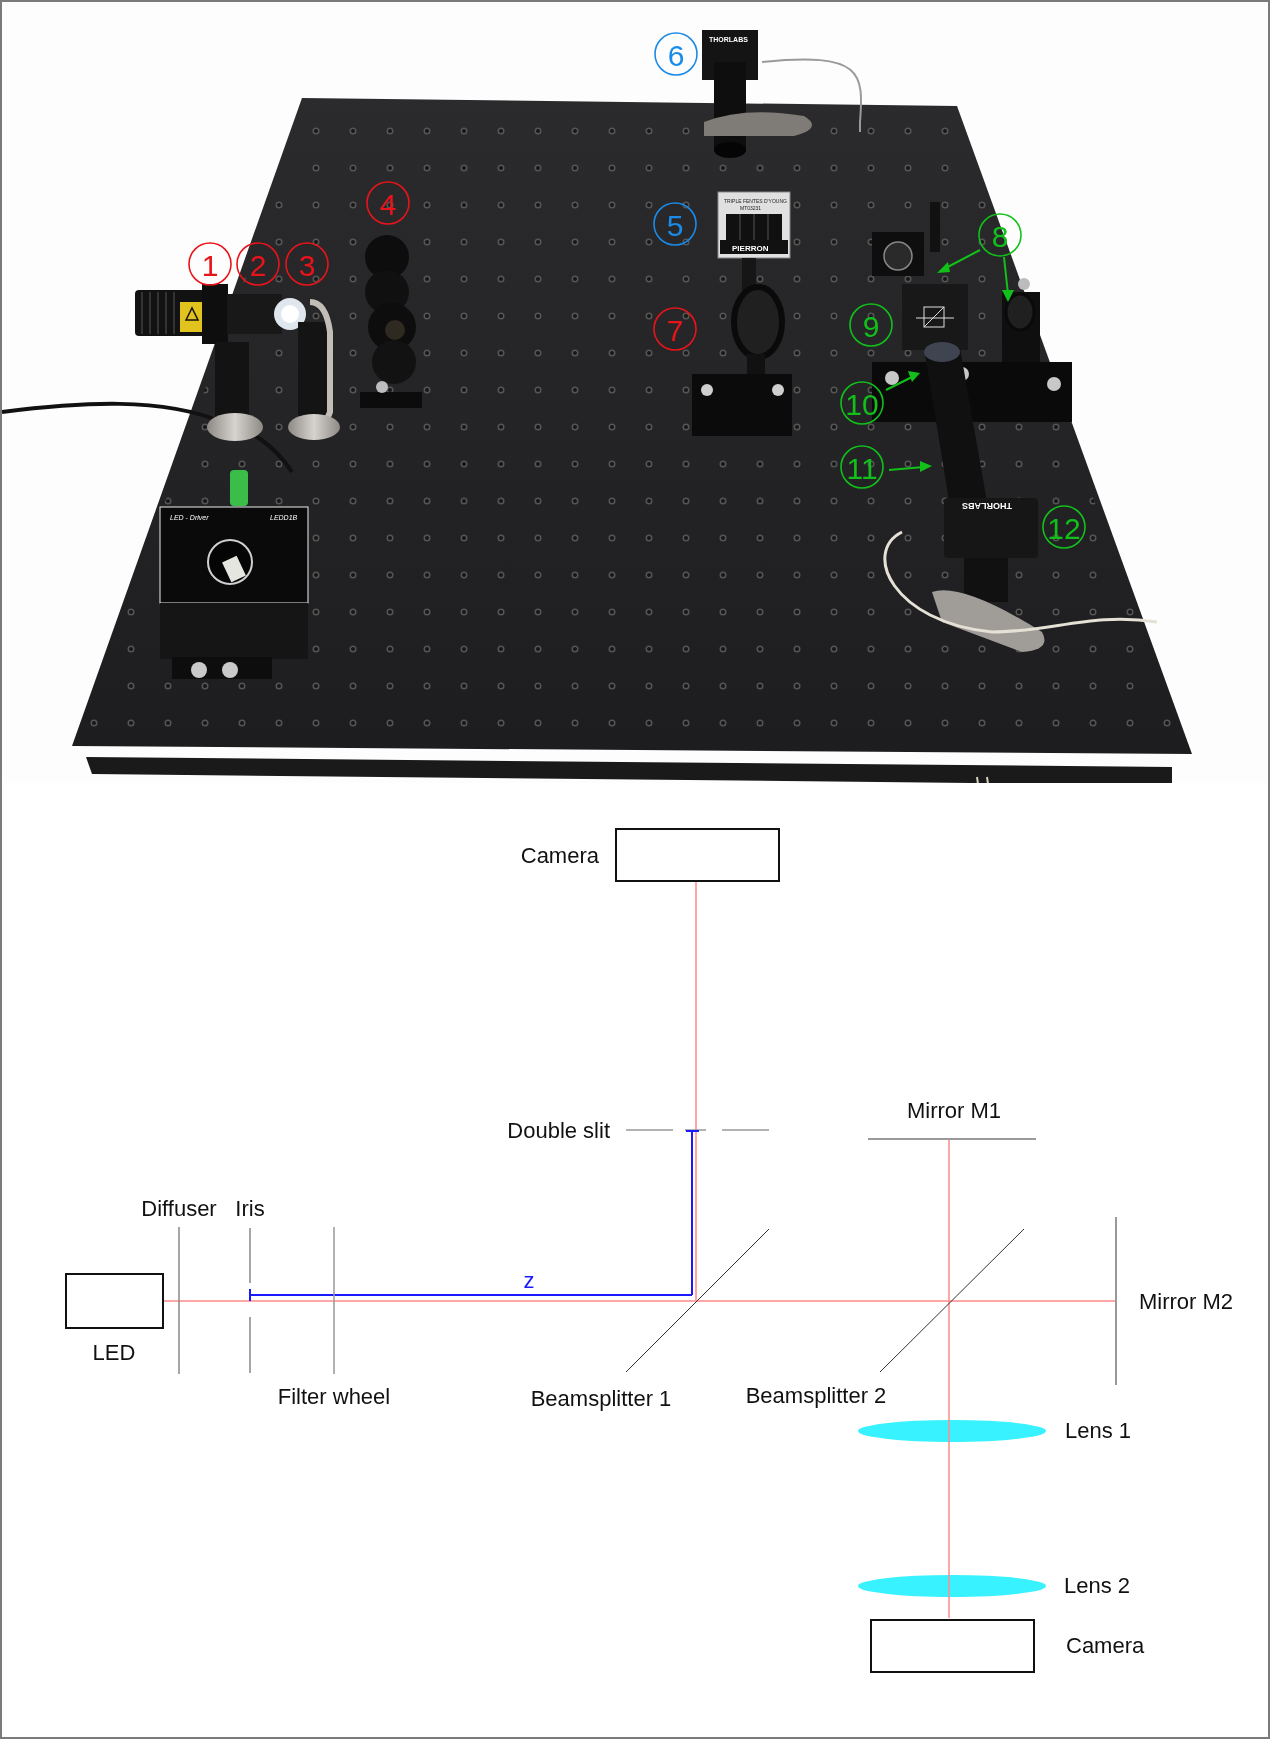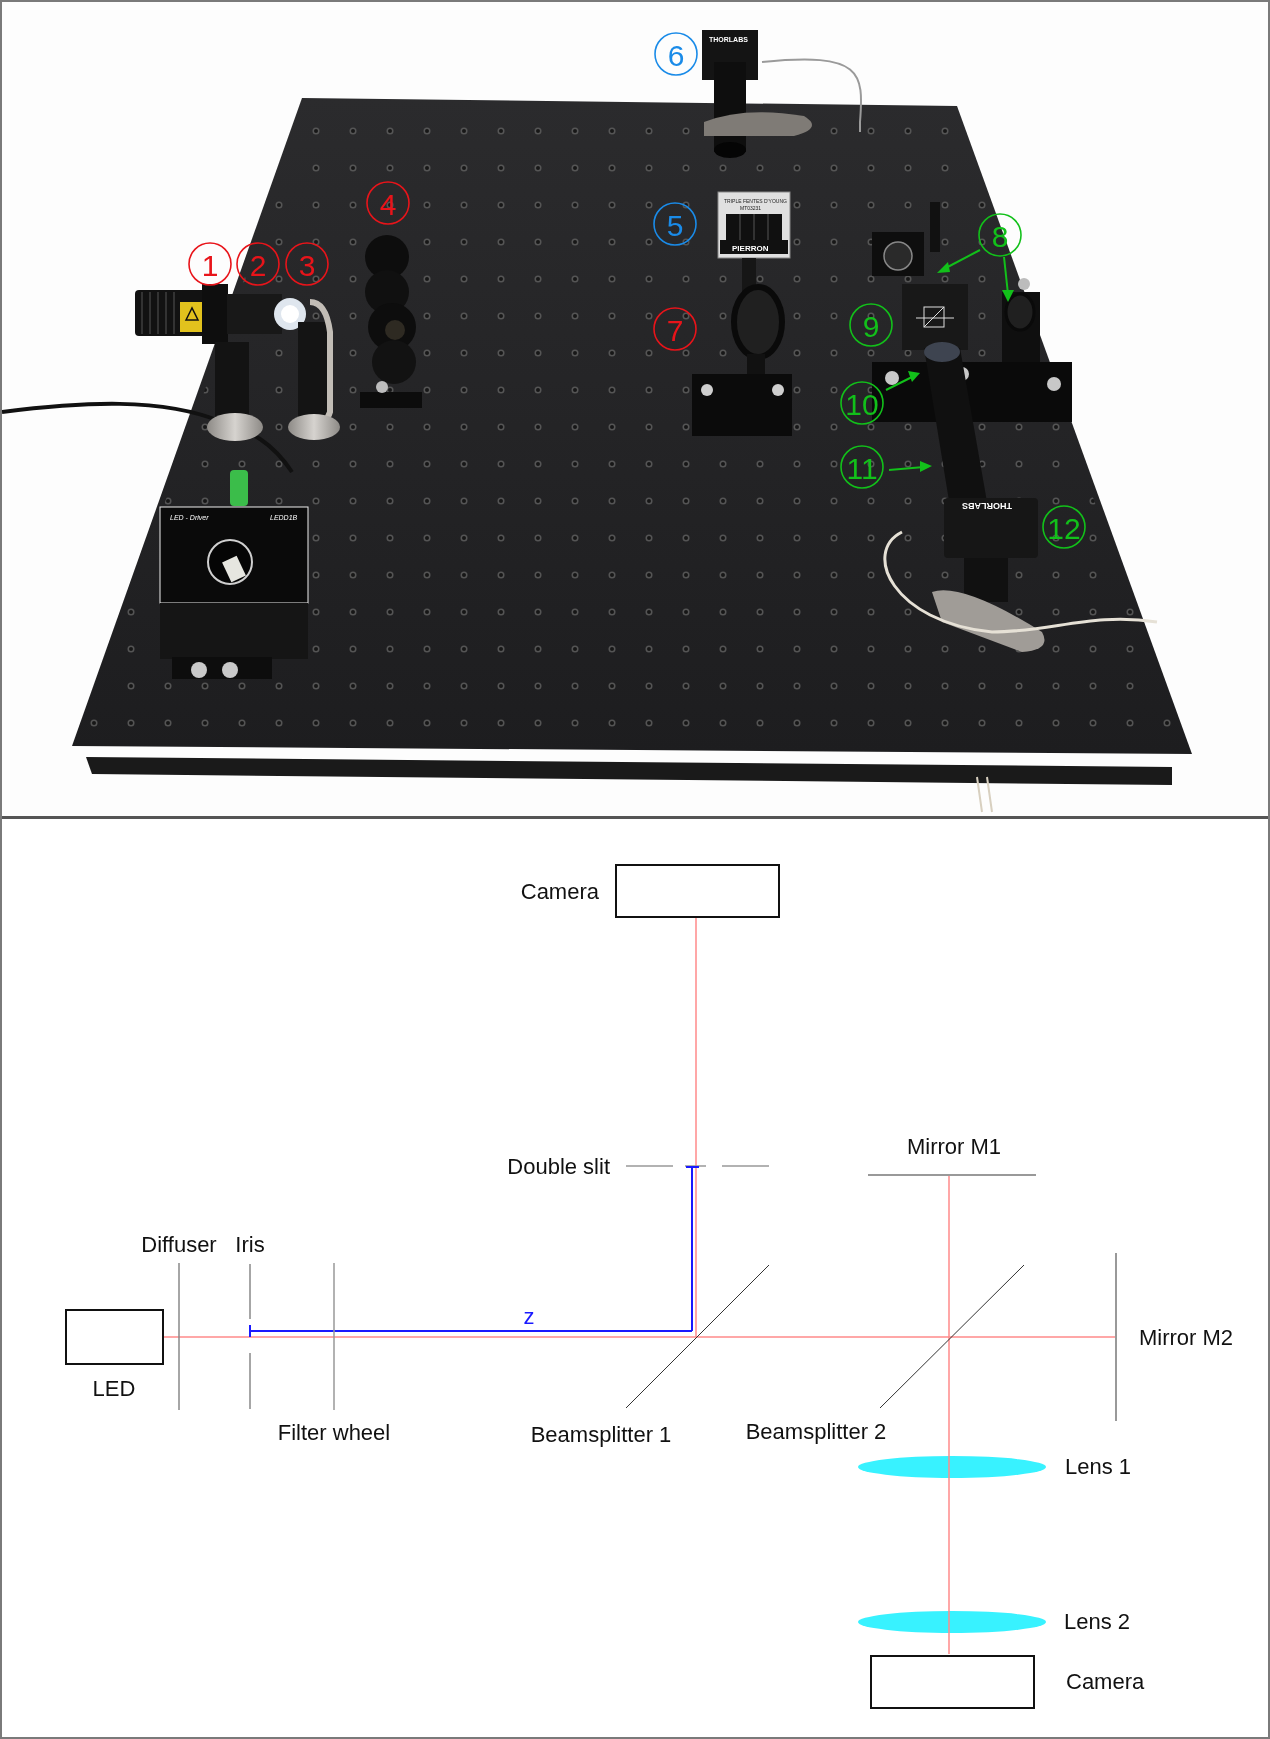--- a/index.html
+++ b/index.html
@@ -2,21 +2,21 @@
 <html><head>
   <meta charset="utf-8">
   <style>
     html, body { margin: 0; padding: 0; background: #ffffff; }
     body { width: 1270px; height: 1739px; position: relative; overflow: hidden;
            font-family: "Liberation Sans", sans-serif; }
     .frame { position: absolute; left: 0; top: 0; width: 1266px; height: 1735px;
              border: 2px solid #7a7a7a; background: #fff; }
     .panel { position: absolute; left: 0; width: 1266px; }
     .panel-photo { top: 0; height: 814px; border-bottom: 3px solid #555; background: #fdfdfd; }
-    .panel-diagram { top: 817px; height: 918px; background: #fff; }
+    .panel-diagram { top: 781px; height: 918px; background: #fff; }
     svg { position: absolute; left: 0; top: 0; }
     .lbl { font-family: "Liberation Sans", sans-serif; font-size: 22px; fill: #111; }
     .num-lbl { font-family: "Liberation Sans", sans-serif; font-size: 30px; }
   </style>
 </head>
 <body>
 
 <div class="frame">
 
   <div class="panel panel-photo">

